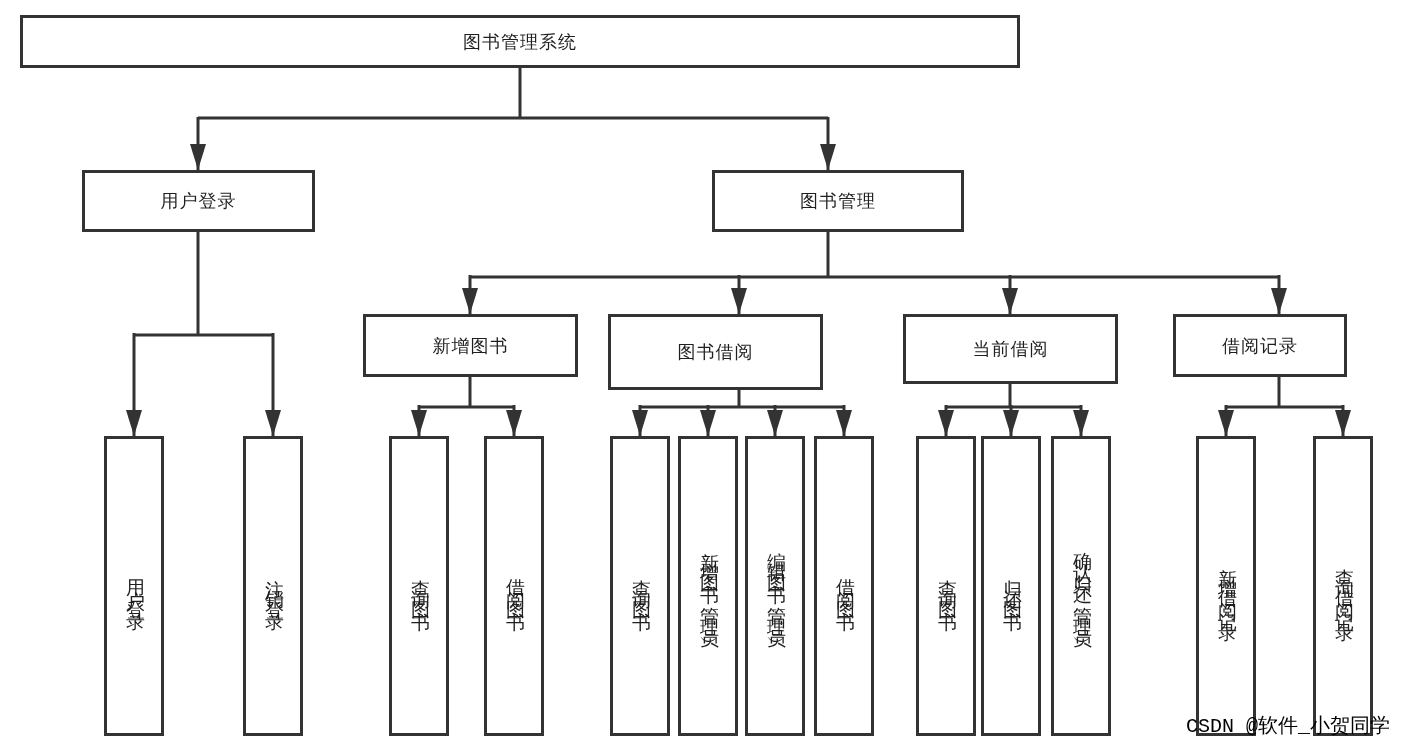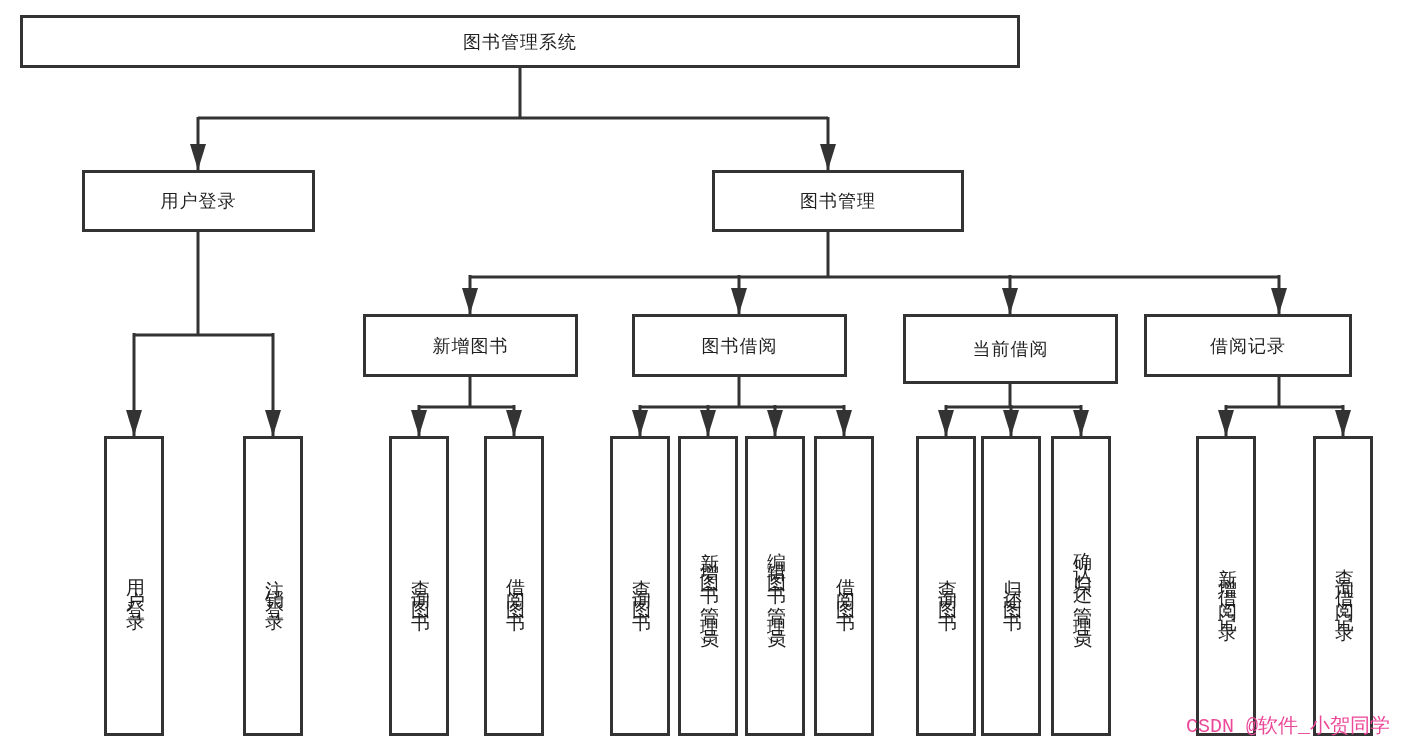--- a/index.html
+++ b/index.html
@@ -33,21 +33,21 @@
     text-orientation: mixed;
     font-size: 19px;
     line-height: 1;
     letter-spacing: 11px;
   }
   .watermark {
     position: absolute;
     left: 1186px;
     top: 712px;
     font-size: 20px;
-    color: #ec4899;
+    color: #000000;
     white-space: nowrap;
     z-index: 5;
   }
 </style>
 </head>
 <body>
 
 <div class="canvas">
 
   <svg class="wires" width="1405" height="747" viewBox="0 0 1405 747">
@@ -119,27 +119,27 @@
   <div class="node hnode" style="left:82px; top:170px; width:233px; height:62px">
     <span>用户登录</span>
   </div>
   <div class="node hnode" style="left:712px; top:170px; width:252px; height:62px">
     <span>图书管理</span>
   </div>
 
   <div class="node hnode" style="left:363px; top:314px; width:215px; height:63px">
     <span>新增图书</span>
   </div>
-  <div class="node hnode" style="left:632px; top:314px; width:215px; height:63px">
+  <div class="node hnode" style="left:608px; top:314px; width:215px; height:76px">
     <span>图书借阅</span>
   </div>
   <div class="node hnode" style="left:903px; top:314px; width:215px; height:70px">
     <span>当前借阅</span>
   </div>
-  <div class="node hnode" style="left:1144px; top:314px; width:208px; height:63px">
+  <div class="node hnode" style="left:1173px; top:314px; width:174px; height:63px">
     <span>借阅记录</span>
   </div>
 
   <div class="node vnode" style="left:104px">
     <span>用户登录</span>
   </div>
   <div class="node vnode" style="left:243px">
     <span>注销登录</span>
   </div>
 

